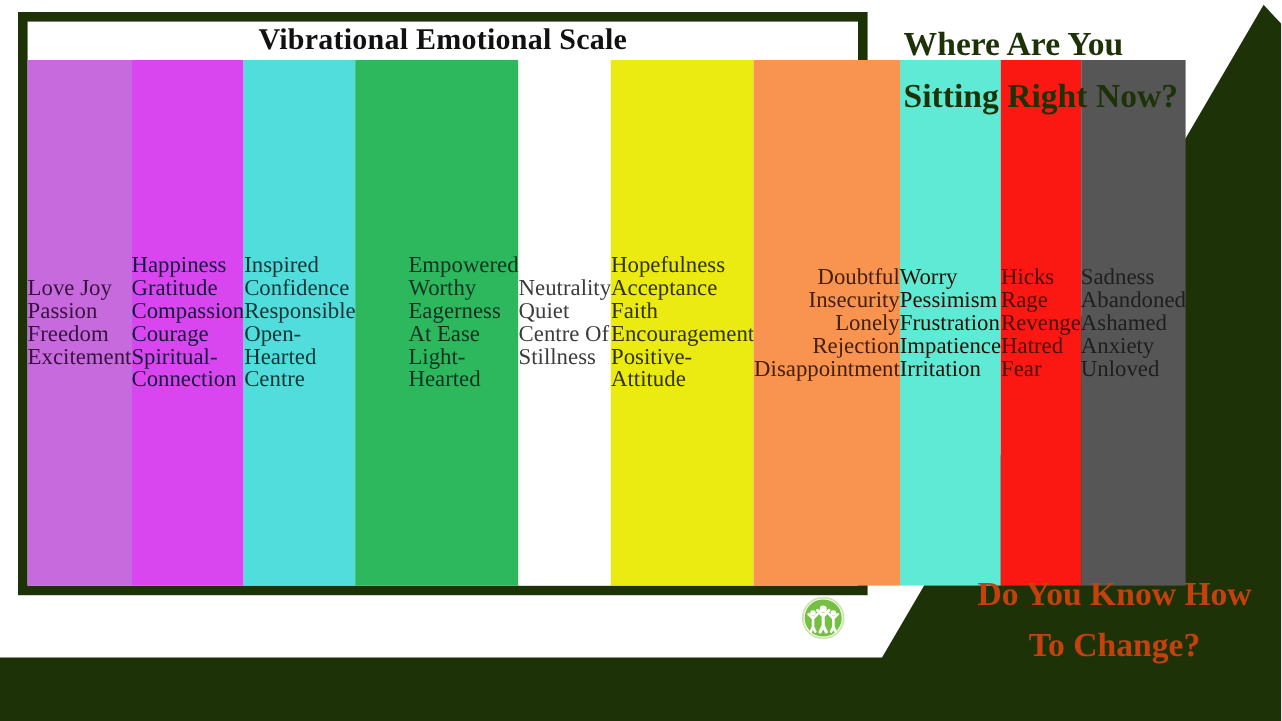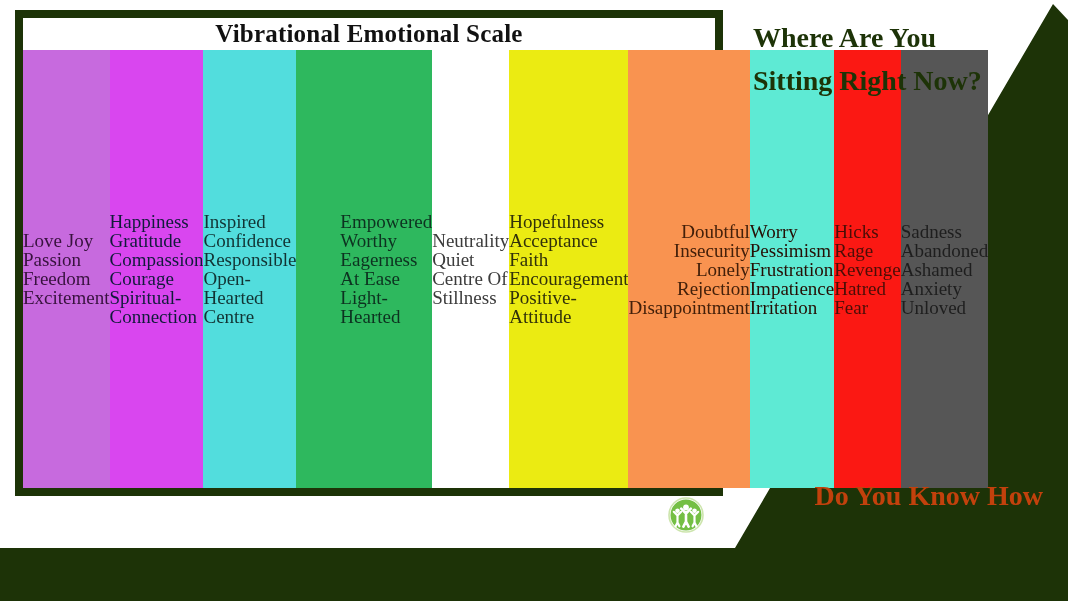--- a/index.html
+++ b/index.html
@@ -106,16 +106,17 @@
     </g>
   </svg>
 
   <div class="q-top">
     <div>Where Are You</div>
     <div>Sitting Right Now?</div>
   </div>
 
   <div class="q-bottom">
     <div>Do You Know How</div>
+    <div>To Change?</div>
   </div>
 
 
 </div>
 
 </body></html>

